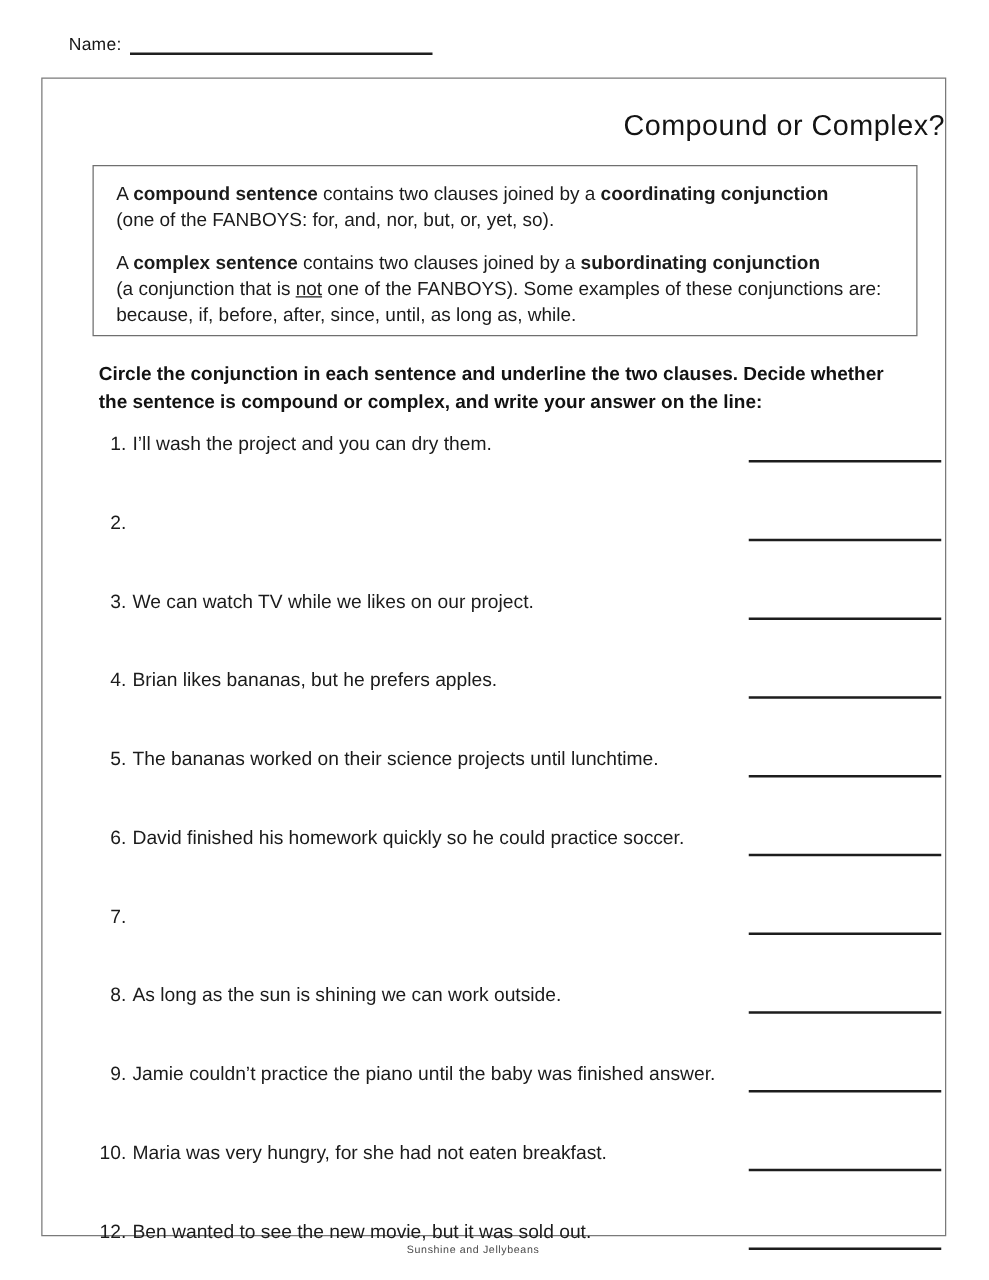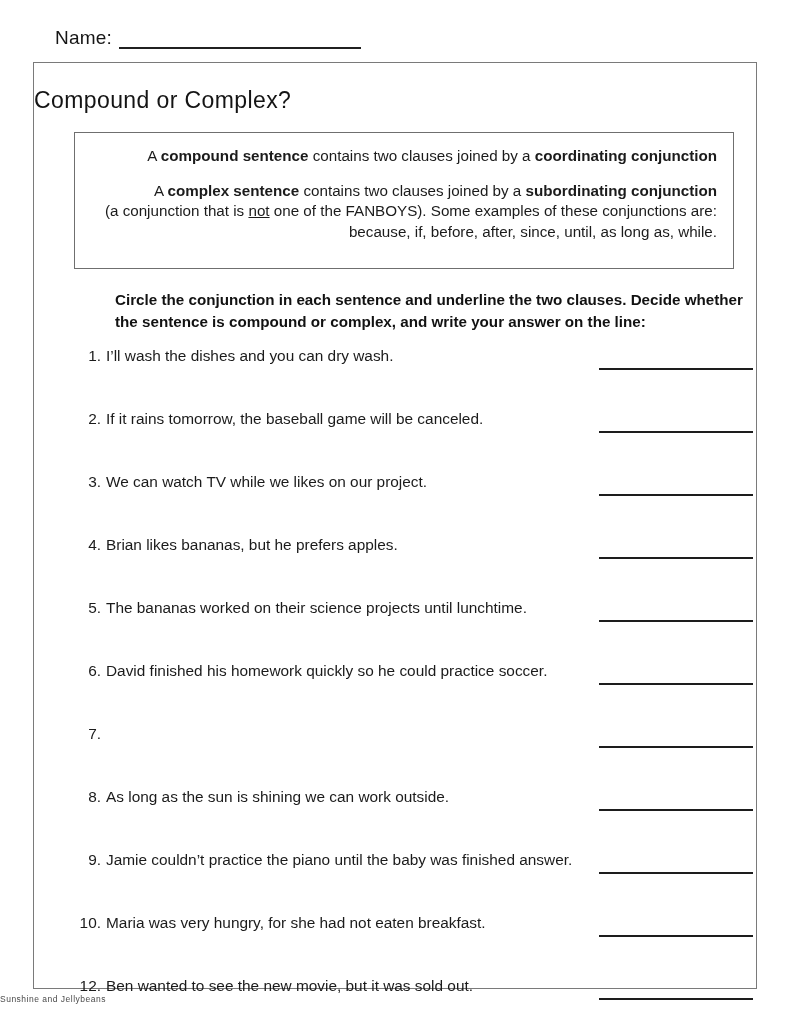--- a/index.html
+++ b/index.html
@@ -21,21 +21,21 @@
     position: absolute;
     left: 0;
     top: 28px;
     width: 791px;
     height: 30px;
   }
   .nd-field {
     position: absolute;
     display: flex;
     align-items: flex-end;
-    font-size: 19px;
+    font-size: 14px;
     letter-spacing: 0.2px;
     color: #161616;
   }
   .nd-name { left: 55px; }
   .nd-date { left: 456px; }
   .nd-label { line-height: 1; padding-bottom: 2px; }
   .nd-rule {
     display: inline-block;
     border-bottom: 2px solid #202020;
     margin-left: 7px;
@@ -55,38 +55,37 @@
     box-sizing: border-box;
     background: #fff;
   }
 
   
   .ws-title {
     position: absolute;
     left: 0;
     top: 24px;
     width: 100%;
-    text-align: left;
+    text-align: right;
     font-size: 23px;
     font-weight: 400;
     letter-spacing: 0.4px;
     color: #141414;
   }
 
   
   .def-box {
     position: absolute;
     left: 40px;
     top: 69px;
     width: 660px;
     height: 137px;
     border: 1.3px solid #6f6f6f;
     box-sizing: border-box;
     padding: 13px 16px 0 18px;
-    text-align: right;
   }
   .def-para {
     font-size: 15.2px;
     line-height: 1.36;
     color: #1b1b1b;
     margin: 0 0 14px 0;
   }
   .def-para:last-child { margin-bottom: 6px; }
   .def-para b { font-weight: 700; }
   .def-para u { text-decoration: underline; }
@@ -94,21 +93,20 @@
   
   .directions {
     position: absolute;
     left: 45px;
     top: 226px;
     width: 640px;
     font-size: 15.2px;
     font-weight: 700;
     line-height: 1.42;
     color: #121212;
-    margin-left: 36px;
   }
 
   
   .q-list {
     position: absolute;
     left: 0;
     top: 283px;
     width: 100%;
   }
   .q-row {
@@ -143,21 +141,21 @@
     height: 0;
     top: 22px;
   }
 
   
   .credit {
     position: absolute;
     left: 0;
     top: 994px;
     width: 757px;
-    text-align: left;
+    text-align: center;
     font-size: 8.5px;
     letter-spacing: 0.5px;
     color: #4a4a4a;
   }
 </style>
 </head>
 <body>
 
 <div class="namedate-row">
   <div class="nd-field nd-name">
@@ -167,42 +165,42 @@
 </div>
 
 <div class="page-frame">
 
   <div class="ws-title">Compound or Complex?</div>
 
   <div class="def-box">
 
     <p class="def-para">
       <span>A </span><b>compound sentence</b><span> contains two clauses joined by a </span><b>coordinating conjunction</b><br>
+      <span>(one of the FANBOYS:  for, and, nor, but, or, yet, so).</span>
     </p>
 
     <p class="def-para">
       <span>A </span><b>complex sentence</b><span> contains two clauses joined by a </span><b>subordinating conjunction</b><br>
       <span>(a conjunction that is </span><u>not</u><span> one of the FANBOYS).  Some examples of these conjunctions are:  because, if, before, after, since, until, as long as, while.</span>
     </p>
 
   </div>
 
   <div class="directions">Circle the conjunction in each sentence and underline the two clauses.  Decide whether the sentence is compound or complex, and write your answer on the line:</div>
 
   <div class="q-list">
 
     <div class="q-row">
       <span class="q-num">1.</span>
-      <span class="q-text">I’ll wash the dishes and you can dry wash.</span>
+      <span class="q-text">I’ll wash the project and you can dry them.</span>
       <span class="q-answer-line"></span>
     </div>
 
     <div class="q-row">
       <span class="q-num">2.</span>
-      <span class="q-text">If it rains tomorrow, the baseball game will be canceled.</span>
       <span class="q-answer-line"></span>
     </div>
 
     <div class="q-row">
       <span class="q-num">3.</span>
       <span class="q-text">We can watch TV while we likes on our project.</span>
       <span class="q-answer-line"></span>
     </div>
 
     <div class="q-row">

